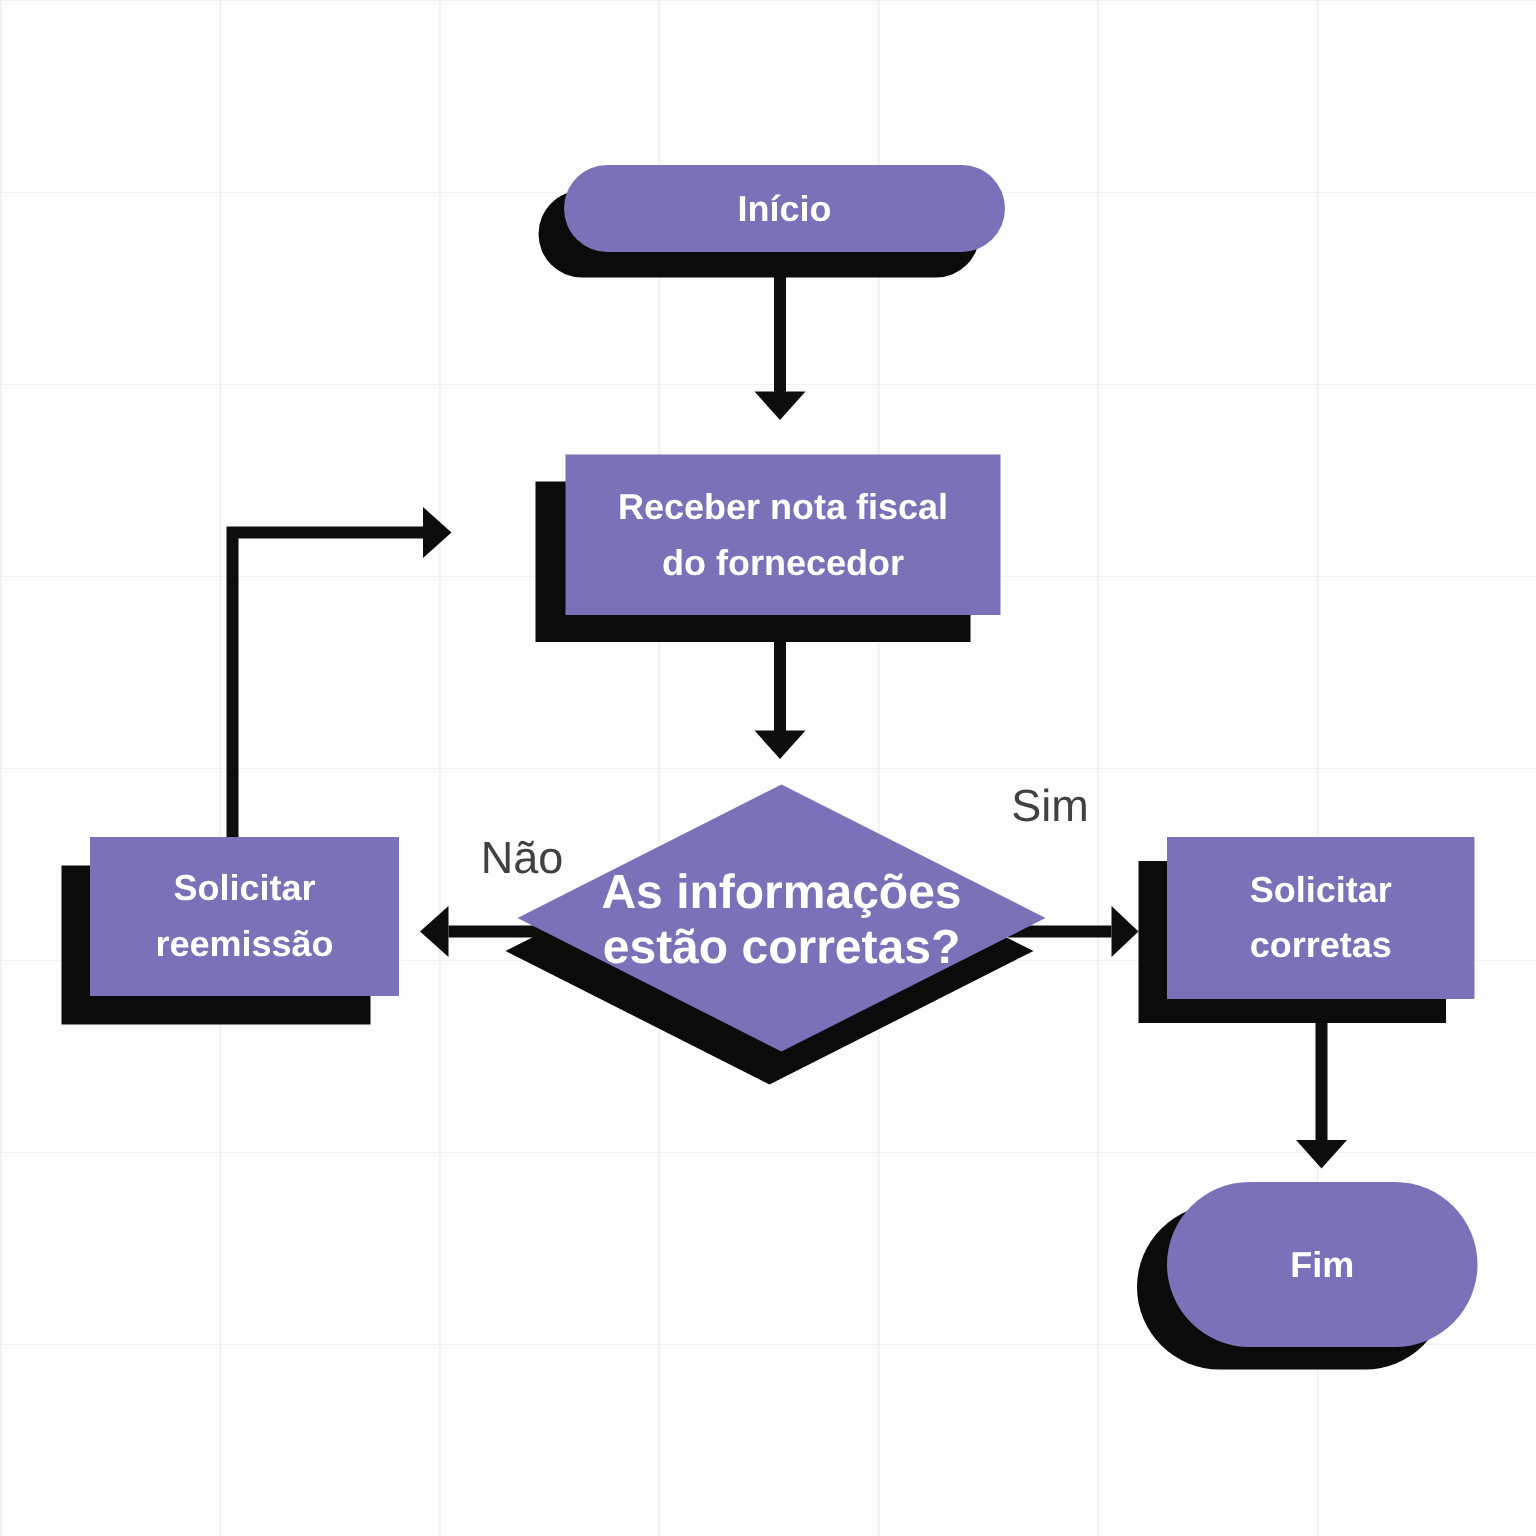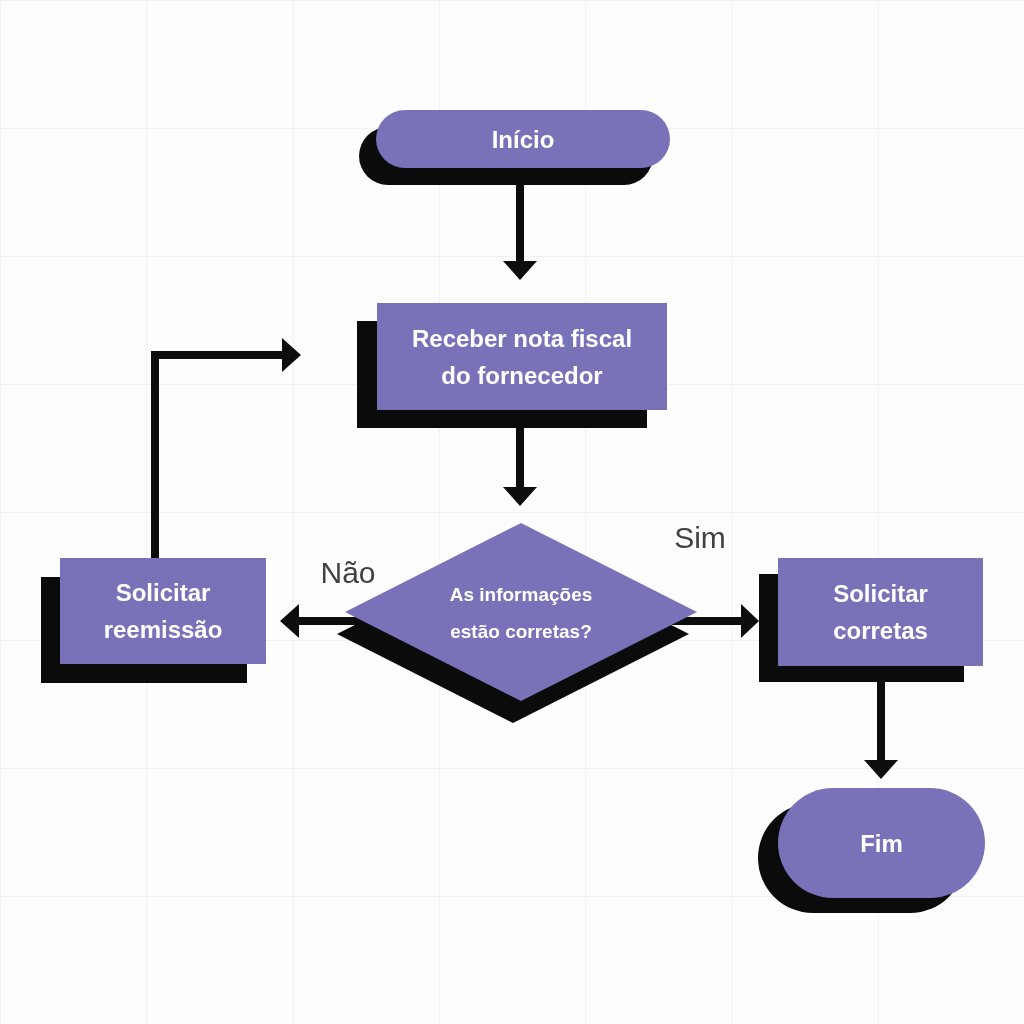--- a/index.html
+++ b/index.html
@@ -34,21 +34,21 @@
   .node span{white-space:nowrap;display:block;}
   .terminator{border-radius:999px;}
   .node-start{left:376px;top:110px;width:294px;height:58px;box-shadow:-17px 17px 0 var(--shape_shadow);}
   .node-receive{left:377px;top:303px;width:290px;height:107px;box-shadow:-20px 18px 0 var(--shape_shadow);}
   .node-reissue{left:60px;top:558px;width:206px;height:106px;box-shadow:-19px 19px 0 var(--shape_shadow);}
   .node-pay{left:778px;top:558px;width:205px;height:108px;box-shadow:-19px 16px 0 var(--shape_shadow);}
   .node-end{left:778px;top:788px;width:207px;height:110px;box-shadow:-20px 15px 0 var(--shape_shadow);}
   .decision-label{
     position:absolute;z-index:2;left:361px;top:576px;width:320px;height:74px;
     display:flex;flex-direction:column;justify-content:center;align-items:center;
-    color:var(--node_text);font-weight:700;font-size:19px;line-height:37px;text-align:right;
+    color:var(--node_text);font-weight:700;font-size:32px;line-height:37px;text-align:right;
     pointer-events:none;
   }
   .branch-label{
     position:absolute;z-index:2;width:90px;
     color:var(--branch_text);font-size:30px;font-weight:400;line-height:30px;text-align:center;
   }
   .branch-no{left:303px;top:523px;margin-top:35px;}
   .branch-yes{left:655px;top:523px;}
 </style>
 </head>

